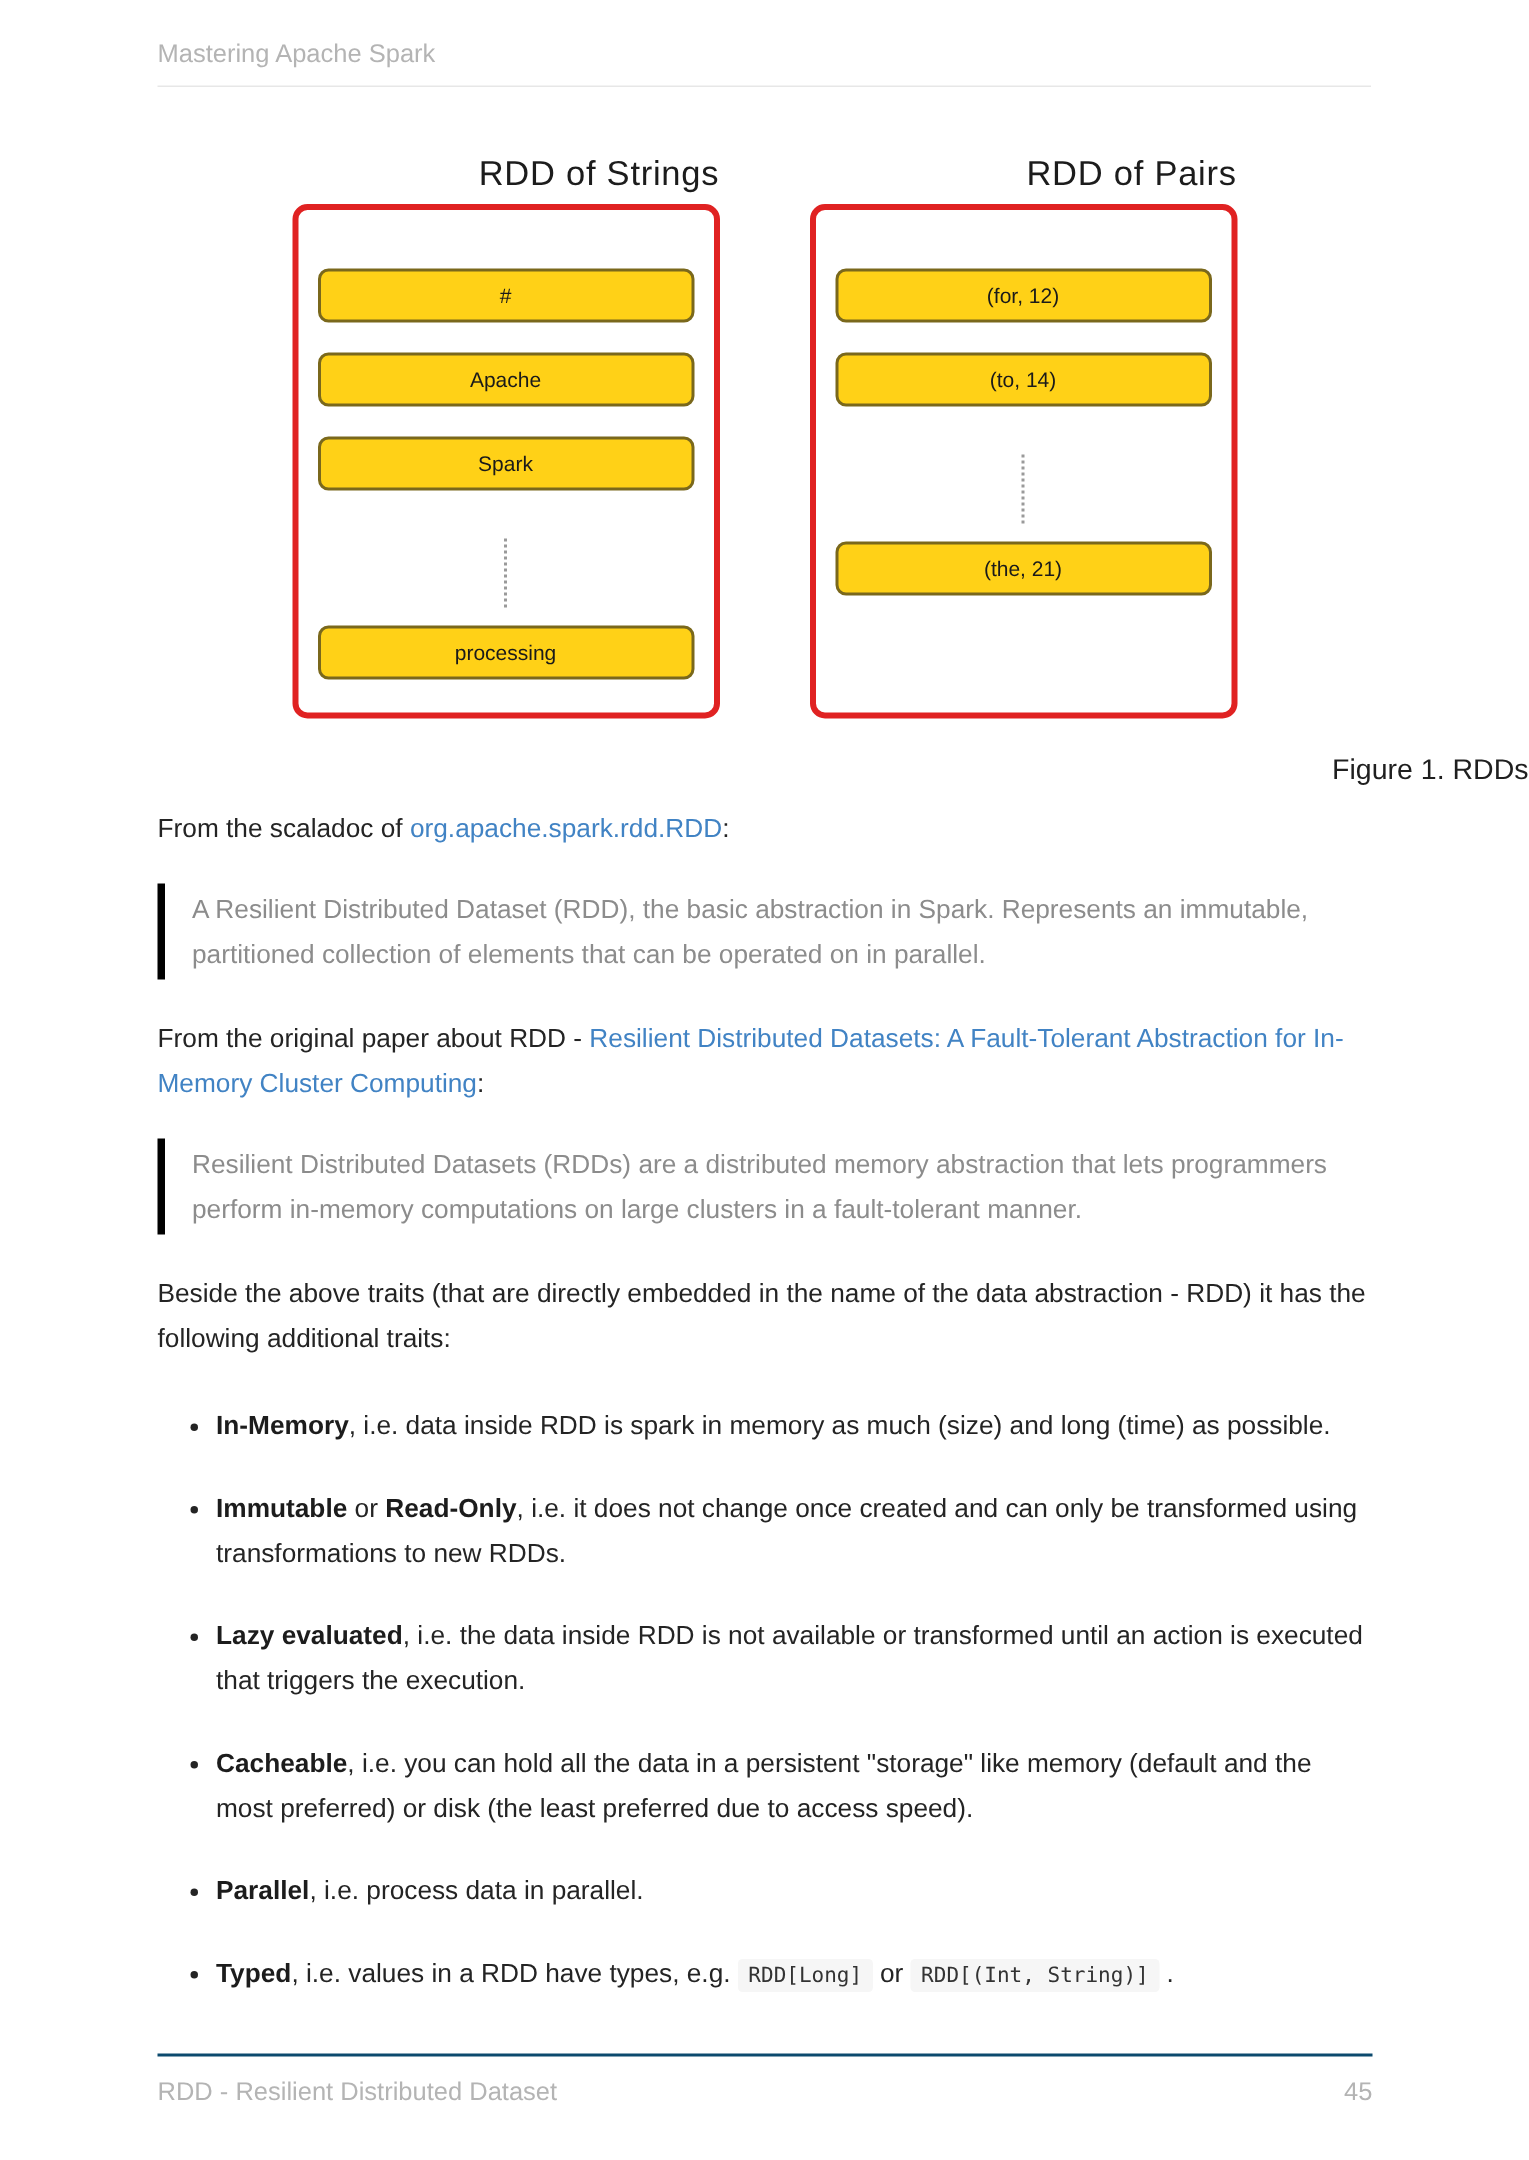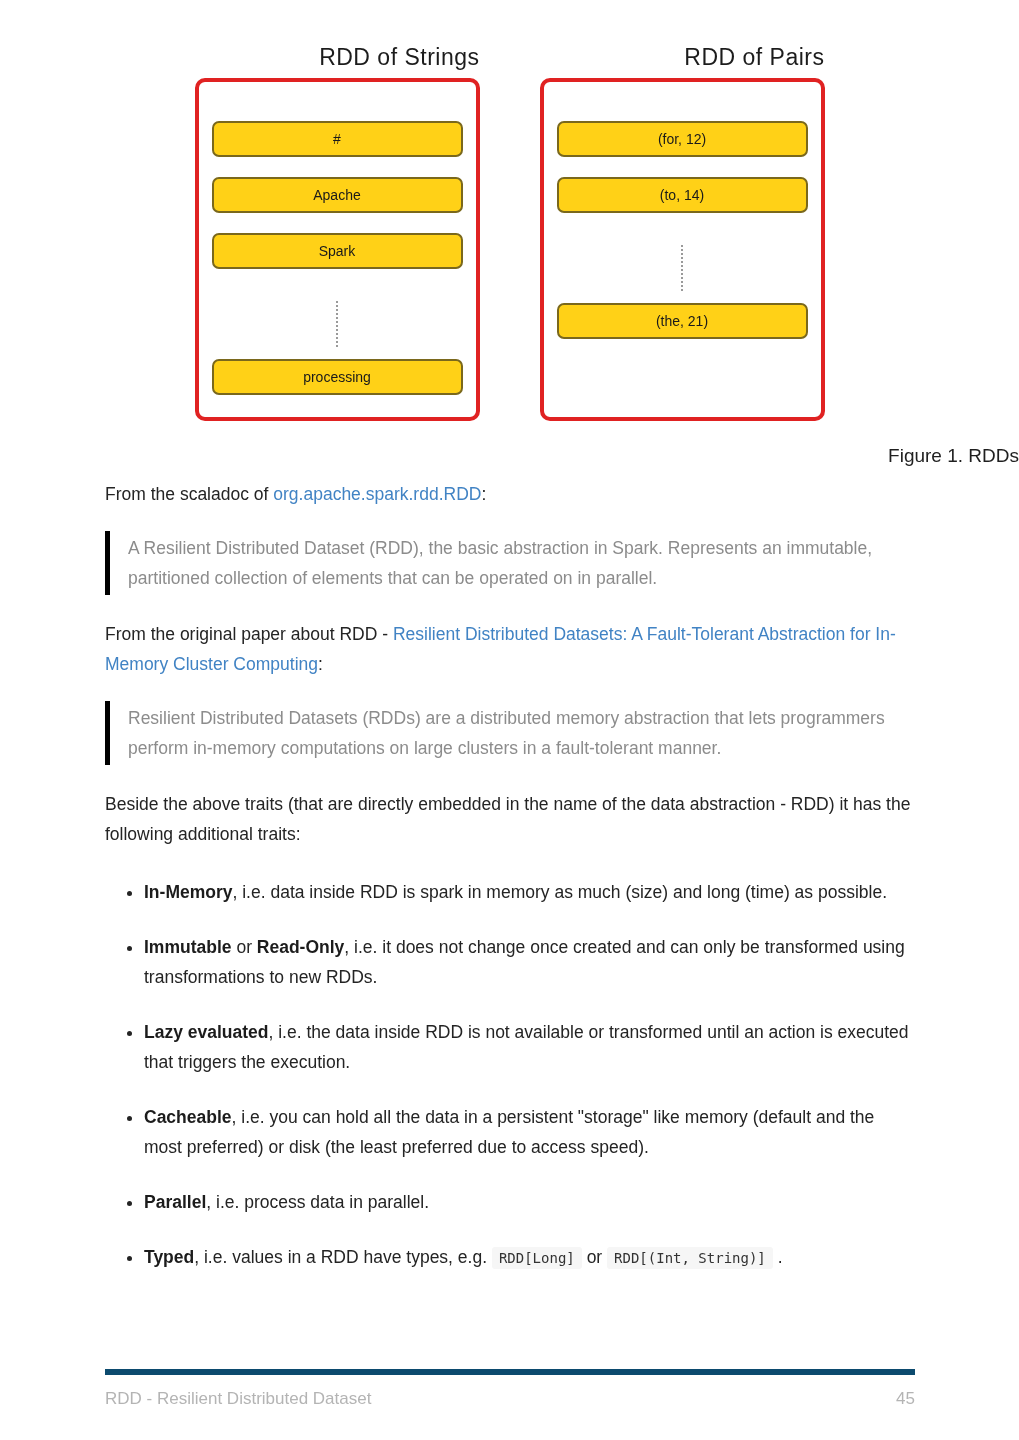--- a/index.html
+++ b/index.html
@@ -46,30 +46,33 @@
   ul.traits li:last-child { margin-bottom:12px; }
   strong { font-weight:bold; color:#1c1c1c; }
   code.inline {
     font-family:"DejaVu Sans Mono", monospace; font-size:14px;
     background:#f6f6f6; padding:3px 7px; border-radius:3px; color:#333333;
   }
 
   
   .footer {
     position:absolute; left:105px; right:104px; top:1369px;
-    border-top:6px solid #0c4a6e; padding-top:14px;
+    border-top:2px solid #0c4a6e; padding-top:14px;
     display:flex; justify-content:space-between;
     color:#b4b4b4; font-size:17px;
   }
 </style>
 </head>
 <body>
 
 <div class="page">
 
+  <div class="inner header">
+    <div class="header-title">Mastering Apache Spark</div>
+  </div>
 
   <div class="figure">
     <div class="fig-cols">
       <div class="fig-col">
         <div class="fig-title">RDD of Strings</div>
         <div class="rdd-box">
             <div class="cell">#</div>
             <div class="cell">Apache</div>
             <div class="cell">Spark</div>
             <div class="dots">

